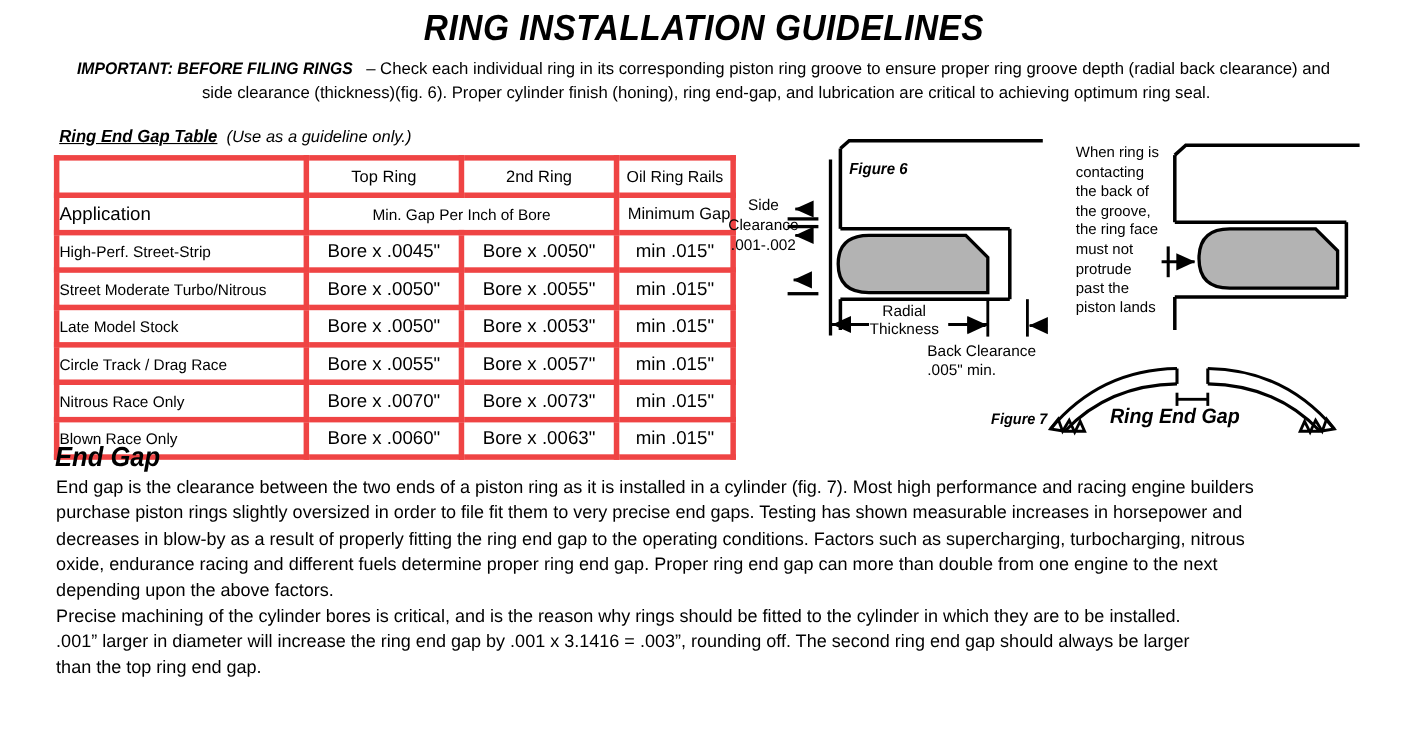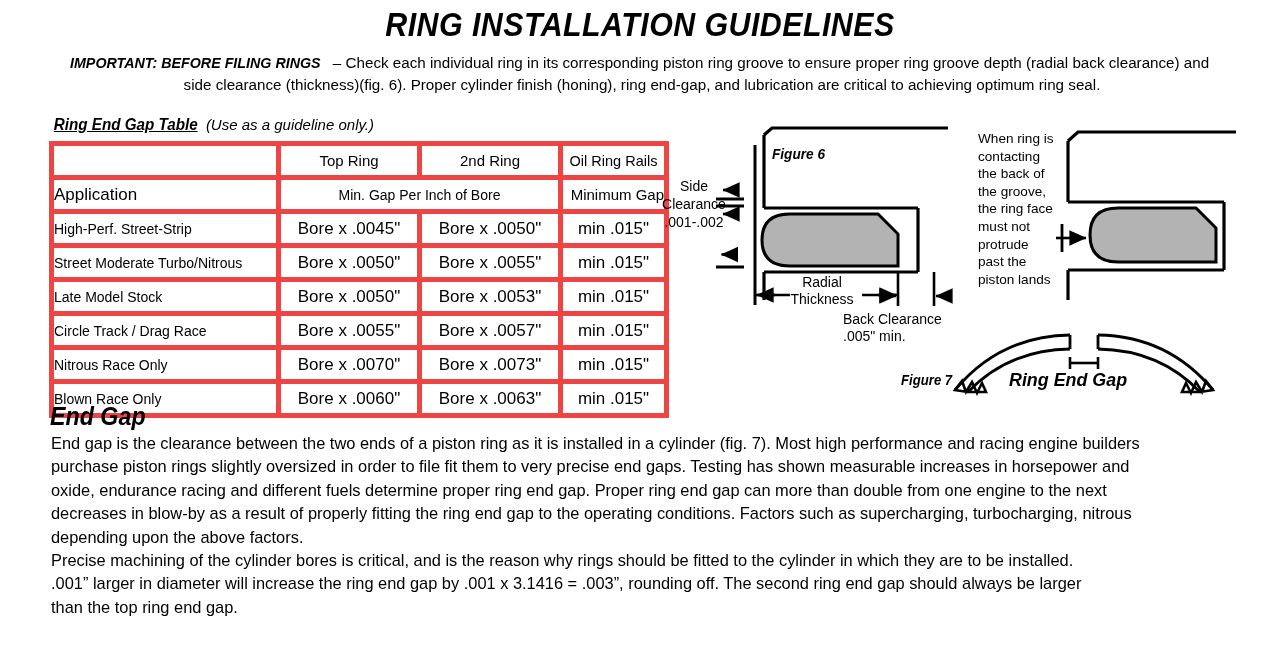--- a/index.html
+++ b/index.html
@@ -334,22 +334,22 @@
 <div style="position:absolute; top:372px; left:901px; font-size:14px; font-weight:bold; font-style:italic; transform:scaleX(0.94); transform-origin:left center; white-space:nowrap;">Figure 7</div>
 
 <div style="position:absolute; top:369px; left:1009px; font-size:19px; font-weight:bold; font-style:italic; transform:scaleX(0.94); transform-origin:left center; white-space:nowrap;">Ring End Gap</div>
 
 <div class="section-heading">End Gap</div>
 
 <div class="body-copy">
   <p>
     <span class="body-line">End gap is the clearance between the two ends of a piston ring as it is installed in a cylinder (fig. 7). Most high performance and racing engine builders</span>
     <span class="body-line">purchase piston rings slightly oversized in order to file fit them to very precise end gaps. Testing has shown measurable increases in horsepower and</span>
+    <span class="body-line">decreases in blow-by as a result of properly fitting the ring end gap to the operating conditions. Factors such as supercharging, turbocharging, nitrous</span>
     <span class="body-line">oxide, endurance racing and different fuels determine proper ring end gap. Proper ring end gap can more than double from one engine to the next</span>
-    <span class="body-line">decreases in blow-by as a result of properly fitting the ring end gap to the operating conditions. Factors such as supercharging, turbocharging, nitrous</span>
     <span class="body-line">depending upon the above factors.</span>
   </p>
   <p>
     <span class="body-line">Precise machining of the cylinder bores is critical, and is the reason why rings should be fitted to the cylinder in which they are to be installed.</span>
   </p>
   <p>
     <span class="body-line">.001” larger in diameter will increase the ring end gap by .001 x 3.1416 = .003”, rounding off. The second ring end gap should always be larger</span>
     <span class="body-line">than the top ring end gap.</span>
   </p>
 </div>

